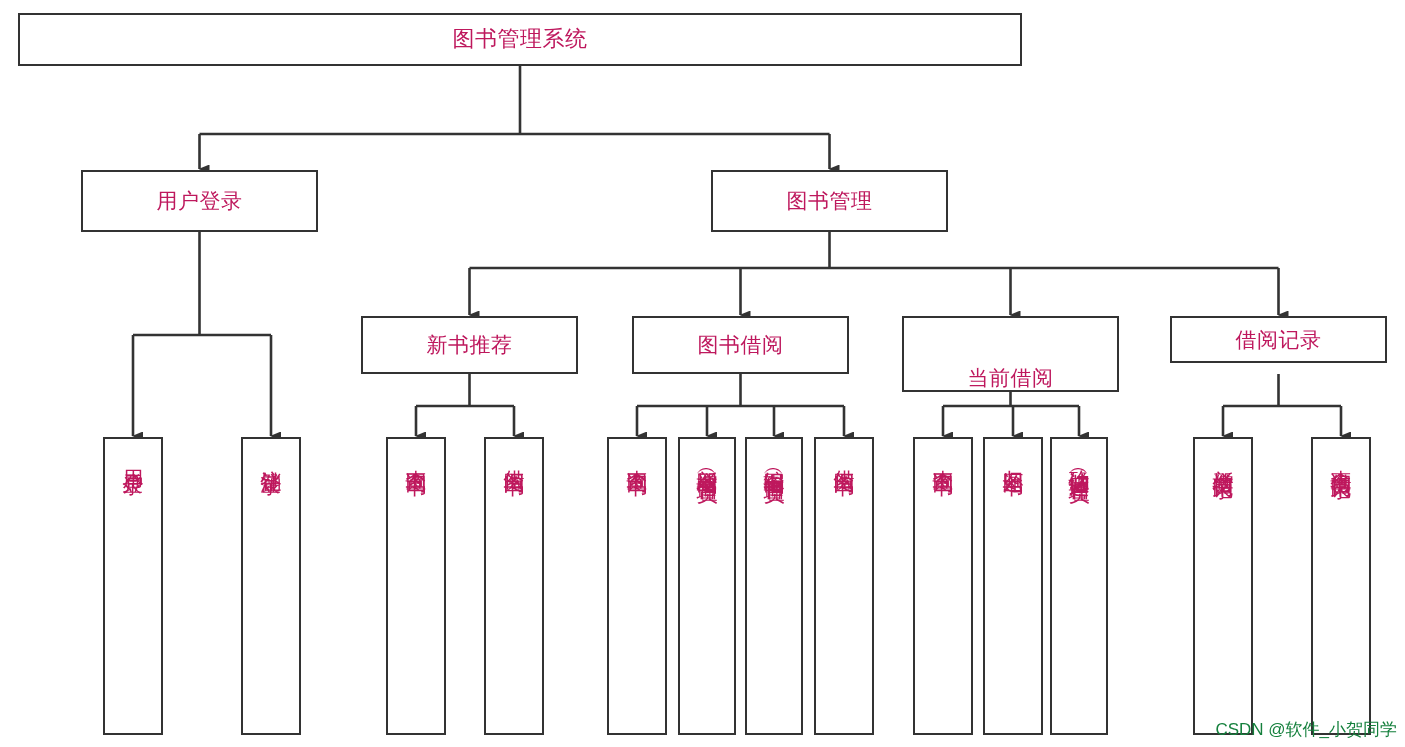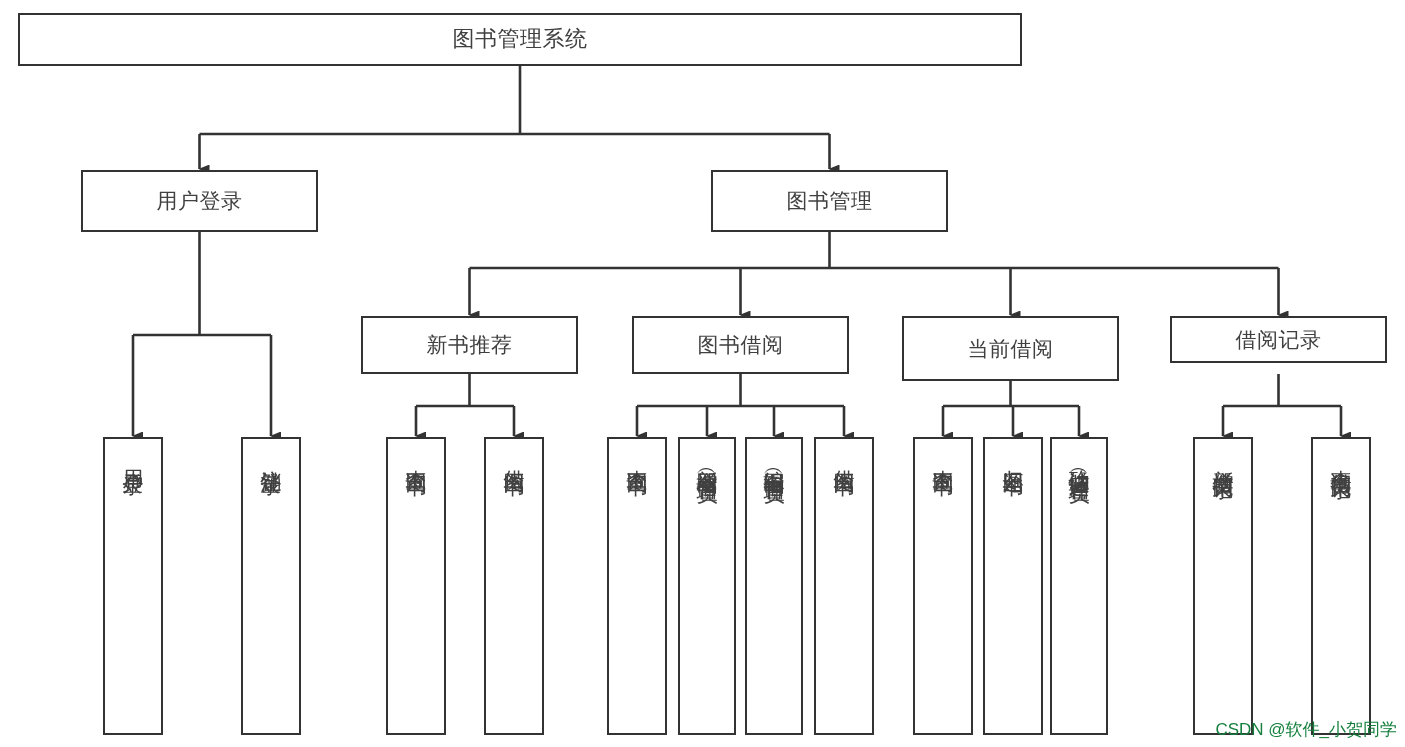--- a/index.html
+++ b/index.html
@@ -25,21 +25,21 @@
     pointer-events: none;
   }
   .node {
     position: absolute;
     box-sizing: border-box;
     background: #ffffff;
     border: 2px solid #333333;
     display: flex;
     align-items: center;
     justify-content: center;
-    color: #404040;
+    color: #be185d;
   }
   .node .label {
     display: block;
     text-align: center;
     line-height: 1.12;
     letter-spacing: 0.5px;
   }
   
   .node.horiz .label {
     font-size: 21px;
@@ -131,21 +131,21 @@
   <div class="node horiz" style="left: 711px; top: 170px; width: 237px; height: 62px;">
     <span class="label">图书管理</span>
   </div>
 
   <div class="node horiz" style="left: 361px; top: 316px; width: 217px; height: 58px;">
     <span class="label">新书推荐</span>
   </div>
   <div class="node horiz" style="left: 632px; top: 316px; width: 217px; height: 58px;">
     <span class="label">图书借阅</span>
   </div>
-  <div class="node horiz" style="left: 902px; top: 316px; width: 217px; height: 65px;">
+  <div class="node horiz" style="left: 902px; top: 316px; width: 217px; height: 76px; align-items: flex-end;">
     <span class="label">当前借阅</span>
   </div>
   <div class="node horiz" style="left: 1170px; top: 316px; width: 217px; height: 47px;">
     <span class="label">借阅记录</span>
   </div>
 
   <div class="node vert" style="left: 103px; top: 437px; width: 60px; height: 298px;">
     <span class="label">用户登录</span>
   </div>
   <div class="node vert" style="left: 241px; top: 437px; width: 60px; height: 298px;">

